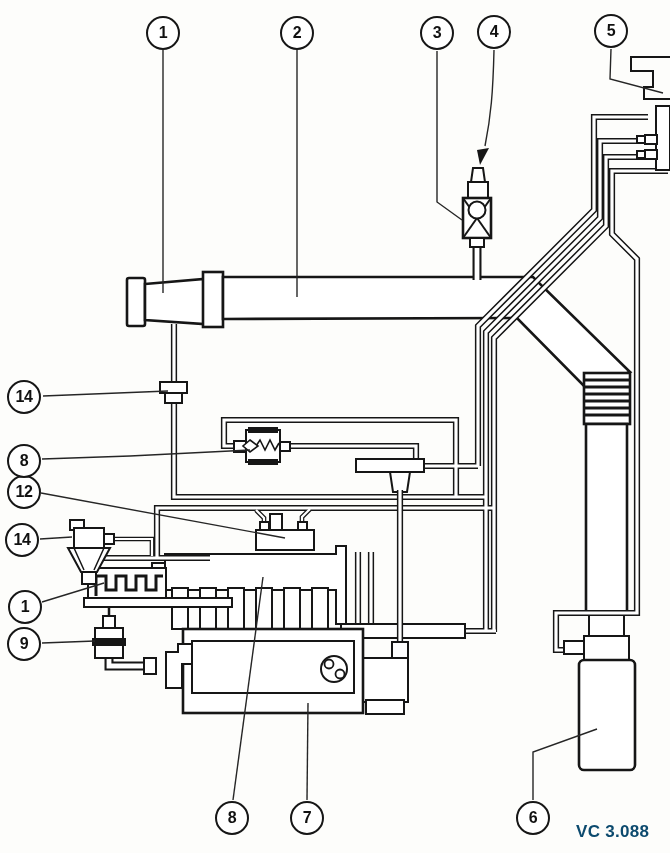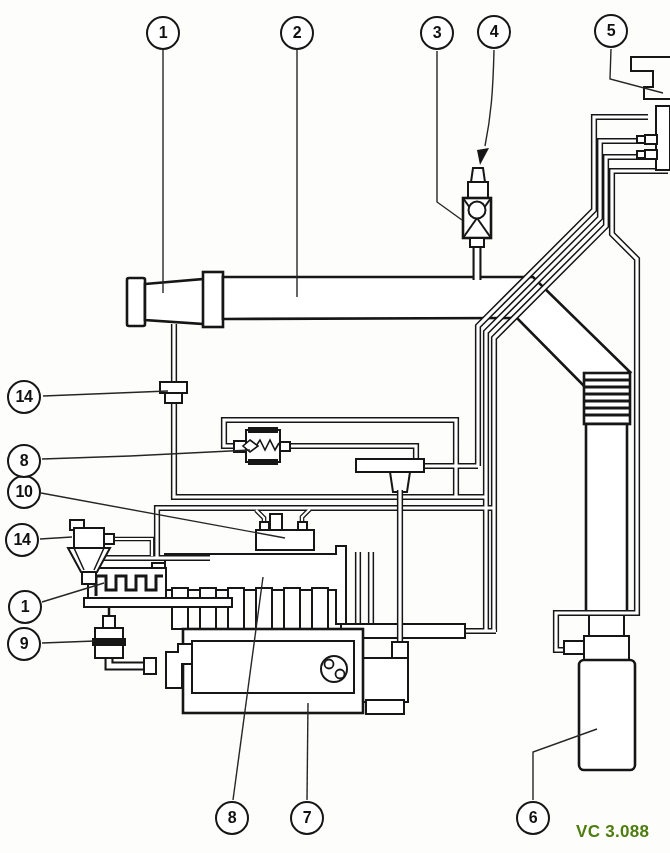--- a/index.html
+++ b/index.html
@@ -8,21 +8,21 @@
     font-family:"Liberation Sans",sans-serif;position:relative;
   }
   .stage{position:absolute;inset:0;width:670px;height:853px;}
   svg{position:absolute;left:0;top:0;}
   .callout{
     position:absolute;width:34px;height:34px;border:2.6px solid #161616;
     border-radius:50%;background:#fff;display:flex;align-items:center;justify-content:center;
     font-size:16px;font-weight:600;color:#111;letter-spacing:-0.5px;box-sizing:border-box;
   }
   .caption{
-    position:absolute;left:576px;top:822px;font-size:17px;font-weight:600;color:#4d7c0f;
+    position:absolute;left:576px;top:822px;font-size:17px;font-weight:600;color:#0c4a6e;
     letter-spacing:0.3px;white-space:nowrap;
   }
   
   .hose-outer use{stroke:#161616;stroke-width:6.2;fill:none;}
   .hose-inner use{stroke:#ffffff;stroke-width:3.2;fill:none;}
   .hose-outer use.fat{stroke-width:9;}
   .hose-inner use.fat{stroke-width:4.8;}
   .hose-outer use.thin{stroke-width:4.6;}
   .hose-inner use.thin{stroke-width:2.2;}
   .comp{stroke:#161616;stroke-width:2;fill:#fff;}
@@ -245,19 +245,19 @@
 <div class="callout" style="left:280px;top:16px">2</div>
 <div class="callout" style="left:420px;top:16px">3</div>
 <div class="callout" style="left:477px;top:15px">4</div>
 <div class="callout" style="left:594px;top:14px">5</div>
 <div class="callout" style="left:516px;top:801px">6</div>
 <div class="callout" style="left:290px;top:801px">7</div>
 <div class="callout" style="left:215px;top:801px">8</div>
 <div class="callout" style="left:7px;top:627px">9</div>
 <div class="callout" style="left:8px;top:590px">1</div>
 <div class="callout" style="left:5px;top:523px">14</div>
-<div class="callout" style="left:7px;top:475px">10</div>
+<div class="callout" style="left:7px;top:475px">12</div>
 <div class="callout" style="left:7px;top:444px">8</div>
 <div class="callout" style="left:7px;top:380px">14</div>
 
 <div class="caption">VC 3.088</div>
 
 </div>
 
 </body></html>

